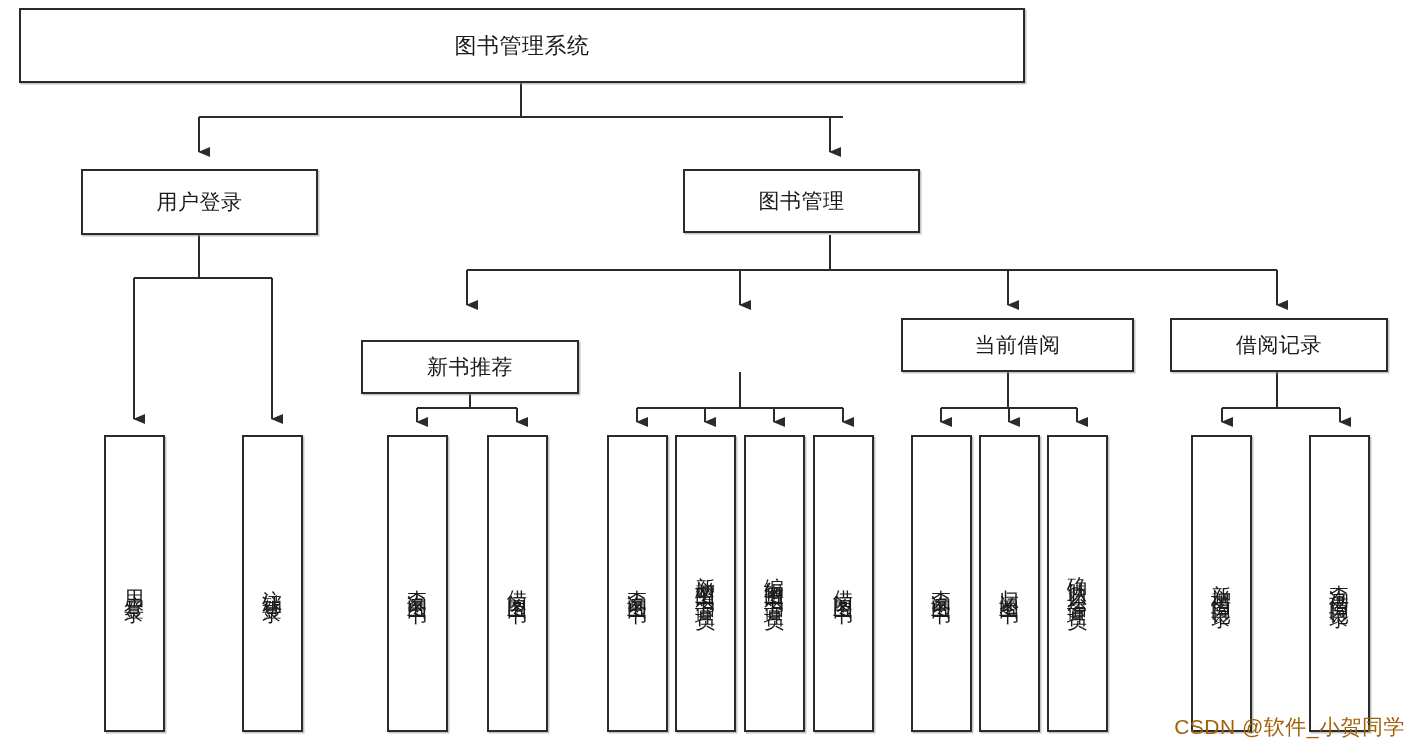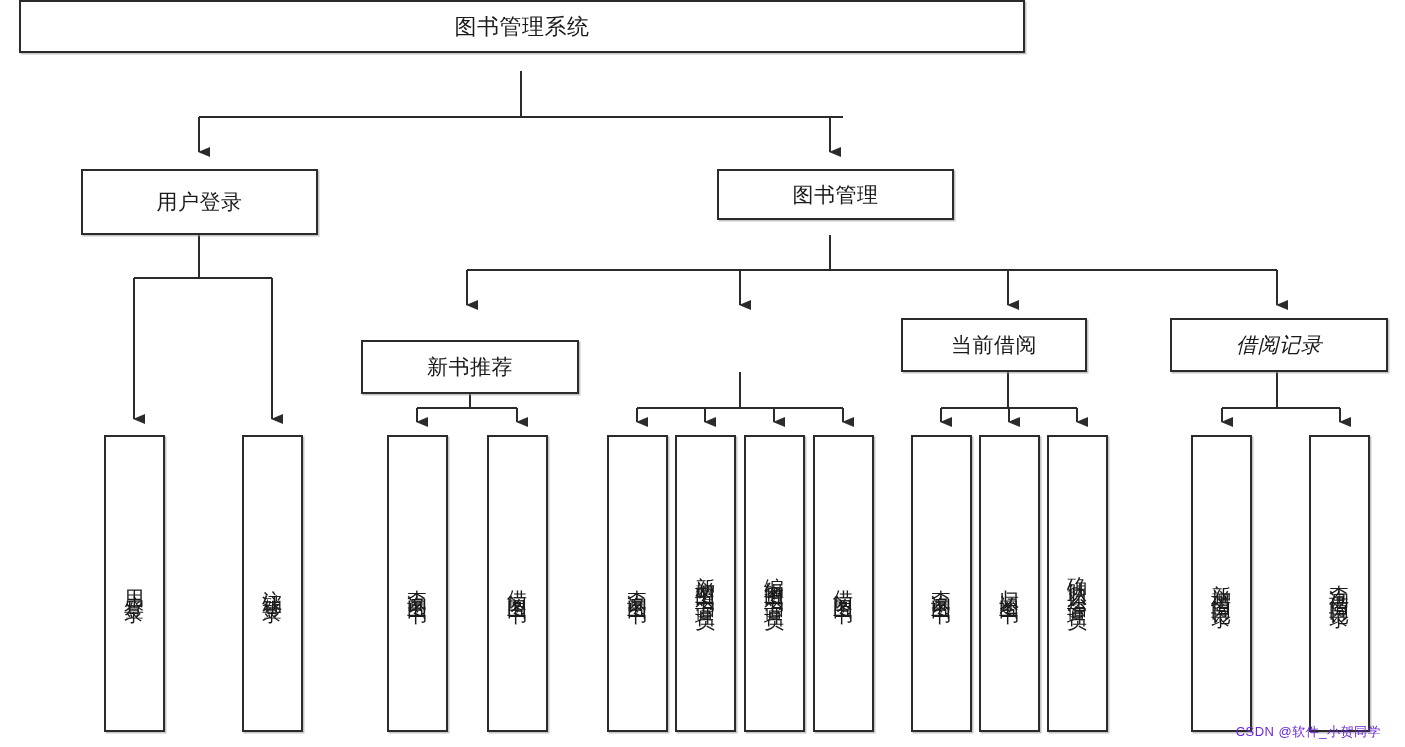--- a/index.html
+++ b/index.html
@@ -57,24 +57,24 @@
   .node.vert .lbl {
     writing-mode: vertical-rl;
     text-orientation: upright;
     font-size: 20px;
     letter-spacing: 5px;
     line-height: 1;
     white-space: nowrap;
   }
   #watermark {
     position: absolute;
-    right: 24px;
+    right: 0;
     bottom: 6px;
-    font-size: 13px;
-    color: #6d28d9;
+    font-size: 21px;
+    color: #a16207;
     letter-spacing: 0.5px;
     z-index: 5;
     white-space: nowrap;
   }
 </style>
 </head>
 <body>
 
 <div id="canvas">
 
@@ -122,38 +122,38 @@
       <path d="M 1009 408 L 1009 422" marker-end="url(#arrow)"></path>
       <path d="M 1077 408 L 1077 422" marker-end="url(#arrow)"></path>
 
       <path d="M 1277 372 L 1277 408"></path>
       <path d="M 1222 408 L 1340 408"></path>
       <path d="M 1222 408 L 1222 422" marker-end="url(#arrow)"></path>
       <path d="M 1340 408 L 1340 422" marker-end="url(#arrow)"></path>
     </g>
   </svg>
 
-  <div class="node root horiz" style="left:19px; top:0; width:1006px; height:53px;">
+  <div class="node root horiz" style="left:19px; top:8px; width:1006px; height:75px;">
     <span class="lbl">图书管理系统</span>
   </div>
 
   <div class="node horiz" style="left:81px; top:169px; width:237px; height:66px;">
     <span class="lbl">用户登录</span>
   </div>
-  <div class="node horiz" style="left:717px; top:169px; width:237px; height:51px;">
+  <div class="node horiz" style="left:683px; top:169px; width:237px; height:64px;">
     <span class="lbl">图书管理</span>
   </div>
 
   <div class="node horiz" style="left:361px; top:318px; width:218px; height:54px;margin-top:22px;">
     <span class="lbl">新书推荐</span>
   </div>
-  <div class="node horiz" style="left:901px; top:318px; width:186px; height:54px;">
+  <div class="node horiz" style="left:901px; top:318px; width:233px; height:54px;">
     <span class="lbl">当前借阅</span>
   </div>
-  <div class="node horiz" style="left:1170px; top:318px; width:218px; height:54px;font-style:italic;">
+  <div class="node horiz" style="left:1170px; top:318px; width:218px; height:54px;">
     <span class="lbl">借阅记录</span>
   </div>
 
   <div class="node vert" style="left:104px; top:435px; width:61px; height:297px;">
     <span class="lbl">用户登录</span>
   </div>
   <div class="node vert" style="left:242px; top:435px; width:61px; height:297px;">
     <span class="lbl">注销登录</span>
   </div>
 

